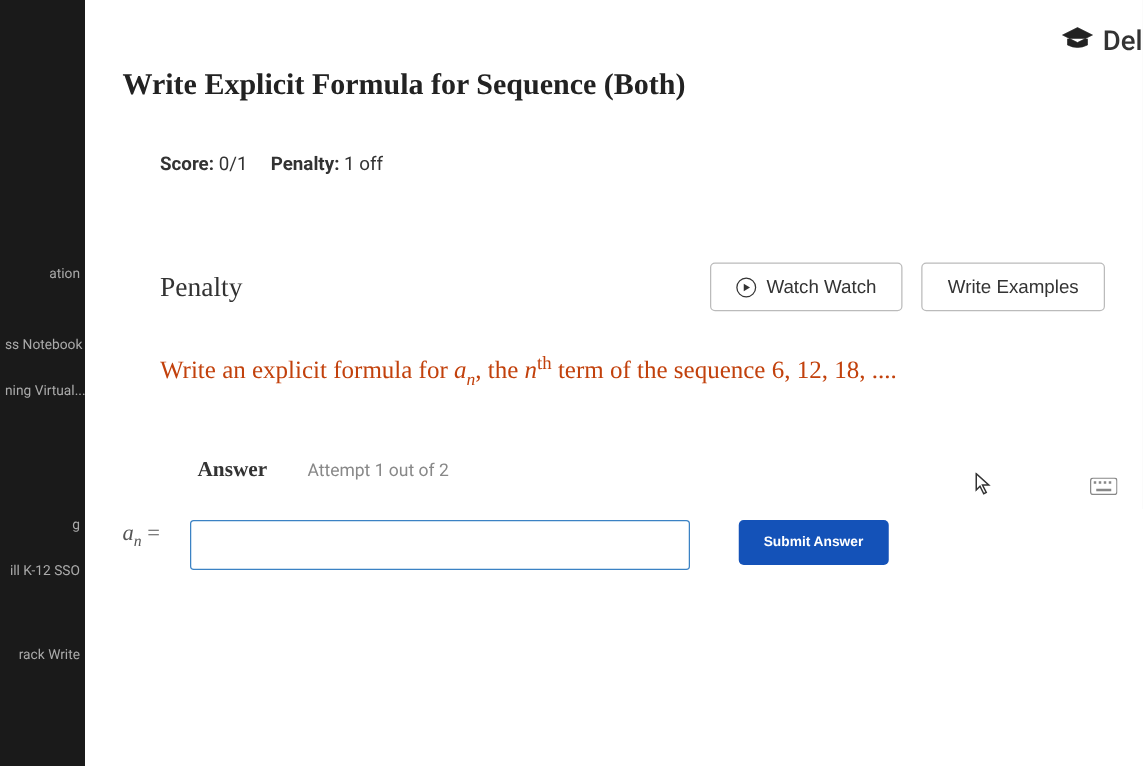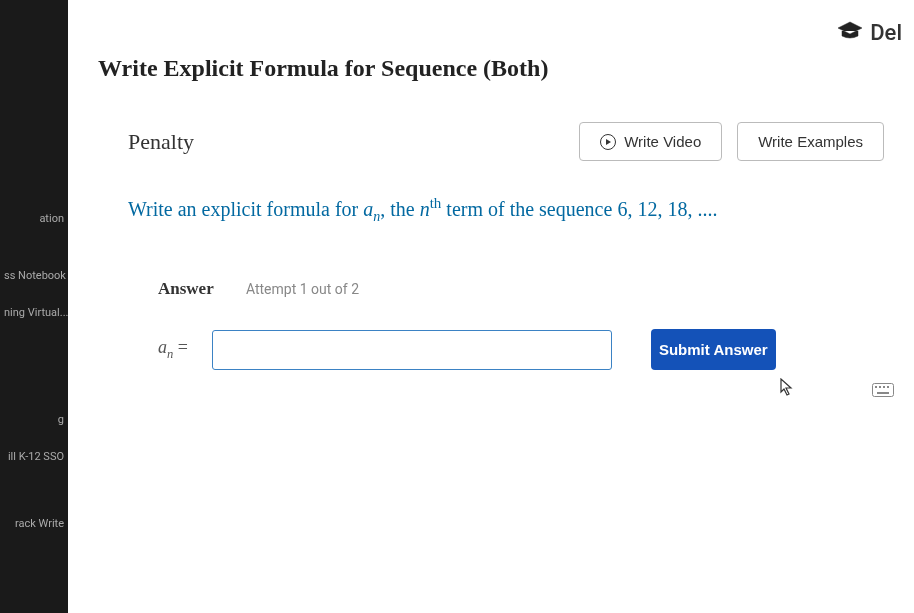--- a/index.html
+++ b/index.html
@@ -35,21 +35,21 @@
     .main {
       flex: 1;
       background: #fff;
       padding: 20px 30px;
       position: relative;
       overflow: hidden;
     }
     .top-right {
       position: absolute;
       top: 20px;
-      right: 12px;
+      right: 0;
       display: flex;
       align-items: center;
       font-size: 22px;
       font-weight: 500;
       color: #333;
     }
     .grad-icon {
       margin-right: 6px;
     }
     .page-title {
@@ -113,21 +113,21 @@
       width: 0;
       height: 0;
       border-left: 5px solid #333;
       border-top: 3px solid transparent;
       border-bottom: 3px solid transparent;
       margin-left: 1px;
     }
     .question-text {
       font-family: Georgia, "Times New Roman", serif;
       font-size: 20px;
-      color: #0369a1;
+      color: #c2410c;
       margin-left: 30px;
       margin-bottom: 50px;
       line-height: 1.6;
     }
     .math-var {
       font-style: italic;
     }
     .math-sub {
       font-size: 0.7em;
       vertical-align: sub;
@@ -147,44 +147,43 @@
       font-weight: 700;
       font-family: Georgia, "Times New Roman", serif;
     }
     .attempt {
       color: #888;
       font-size: 14px;
       margin-left: 28px;
     }
     .input-row {
       display: flex;
-      align-items: center;
-      margin-left: 60px;
+      align-items: flex-start;
       gap: 24px;
     }
     .an-label {
       font-family: Georgia, "Times New Roman", serif;
       font-size: 18px;
       color: #555;
     }
     .formula-input {
       width: 400px;
       height: 40px;
       border: 1.5px solid #3b82c4;
       border-radius: 3px;
       padding: 0 10px;
       font-size: 16px;
       font-family: Georgia, serif;
     }
     .submit-btn {
       background: #1452b8;
       color: #fff;
       border: none;
-      padding: 12px 8px;
-      font-size: 15px;
+      padding: 12px 20px;
+      font-size: 11px;
       font-weight: 600;
       border-radius: 4px;
       cursor: pointer;
       margin-left: 15px;
     }
     .keyboard-icon {
       position: absolute;
       right: 20px;
       top: 380px;
       color: #888;
@@ -215,27 +214,34 @@
     <span class="grad-icon">
       <svg width="28" height="20" viewBox="0 0 28 20">
         <path d="M14 2 L26 8 L14 14 L2 8 Z M6 11 L6 16 Q14 20 22 16 L22 11" fill="#222" stroke="#222" stroke-width="0.5"></path>
       </svg>
     </span>
     <span>Del</span>
   </div>
 
   <h1 class="page-title">Write Explicit Formula for Sequence (Both)</h1>
 
+  <div class="score-line">
+    <b>Score:</b>
+    <span>0/1</span>
+    &nbsp;&nbsp;&nbsp;
+    <b>Penalty:</b>
+    <span>1 off</span>
+  </div>
 
   <div class="question-row">
     <div class="question-heading">Penalty</div>
     <div class="question-buttons">
       <button class="btn-outline">
         <span class="play-icon"></span>
-        <span>Write Video</span>
+        <span>Watch Watch</span>
       </button>
       <button class="btn-outline">
         <span>Write Examples</span>
       </button>
     </div>
   </div>
 
   <div class="question-text">
     <span>Write an explicit formula for </span><span class="math-var">a</span><span class="math-sub">n</span><span>, the </span><span class="math-var">n</span><span class="math-sup">th</span><span> term of the sequence </span><span>6, 12, 18, ....</span>
   </div>

